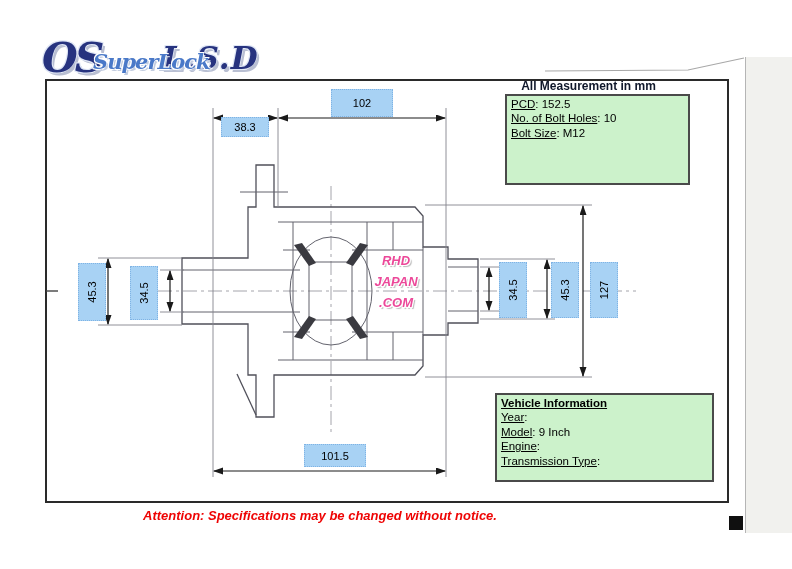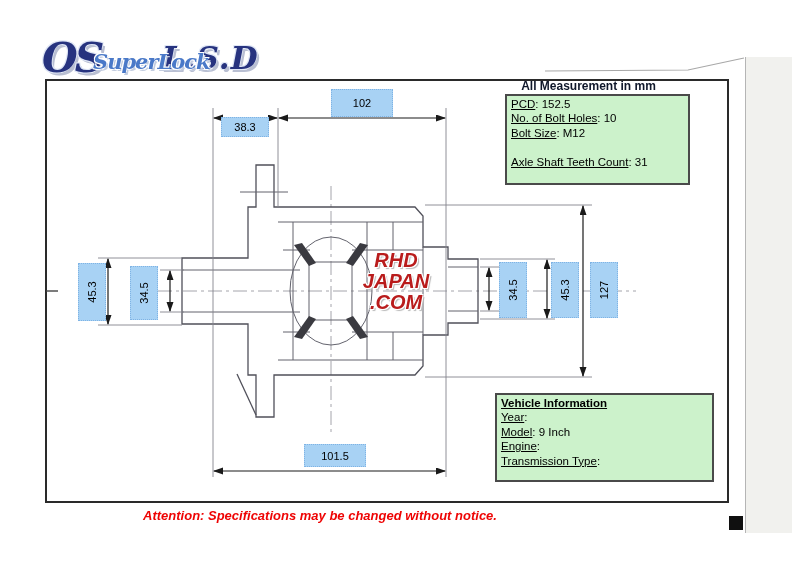--- a/index.html
+++ b/index.html
@@ -41,21 +41,21 @@
   #dim-140-3{left:304px;top:444px;width:62px;height:23px;}
   #dim-l-45-3{left:78px;top:263px;width:28px;height:58px;}
   #dim-l-34-5{left:130px;top:266px;width:28px;height:54px;}
   #dim-r-34-5{left:499px;top:262px;width:28px;height:56px;}
   #dim-r-45-3{left:551px;top:262px;width:28px;height:56px;}
   #dim-r-127{left:590px;top:262px;width:28px;height:56px;}
 
   
   #watermark{left:362px;top:250px;width:68px;text-align:center;z-index:5;
     font-family:"Liberation Sans",sans-serif;font-weight:bold;font-style:italic;
-    font-size:20px;line-height:21px;color:#b91c1c;letter-spacing:0px;
+    font-size:13px;line-height:21px;color:#ec4899;letter-spacing:0px;
     text-shadow:-1px -1px 0 #fff,1px -1px 0 #fff,-1px 1px 0 #fff,1px 1px 0 #fff,2px 2px 1px #b9b9b9;}
 
   
   #attention{left:120px;top:508px;width:400px;text-align:center;font-size:13px;
     font-weight:bold;font-style:italic;color:#ee0404;}
 
   svg{position:absolute;left:0;top:0;}
 </style>
 </head>
 <body>
@@ -176,21 +176,20 @@
     <div>JAPAN</div>
     <div>.COM</div>
   </div>
 
   <div class="abs" id="meas-title">All Measurement in mm</div>
   <div class="abs greenbox" id="meas-box">
     <div class="gb-row"><span class="gb-lbl">PCD</span><span>: 152.5</span></div>
     <div class="gb-row"><span class="gb-lbl">No. of Bolt Holes</span><span>: 10</span></div>
     <div class="gb-row"><span class="gb-lbl">Bolt Size</span><span>: M12</span></div>
     <div class="gb-row"><span class="gb-lbl"></span><span></span></div>
-    <div class="gb-row"><span class="gb-lbl">Axle Shaft Teeth Count</span><span>: 31</span></div>
   </div>
 
   <div class="abs greenbox" id="veh-box">
     <div id="veh-title">Vehicle Information</div>
     <div class="gb-row"><span class="gb-lbl">Year</span><span>:</span></div>
     <div class="gb-row"><span class="gb-lbl">Model</span><span>: 9 Inch</span></div>
     <div class="gb-row"><span class="gb-lbl">Engine</span><span>:</span></div>
     <div class="gb-row"><span class="gb-lbl">Transmission Type</span><span>:</span></div>
   </div>
 

